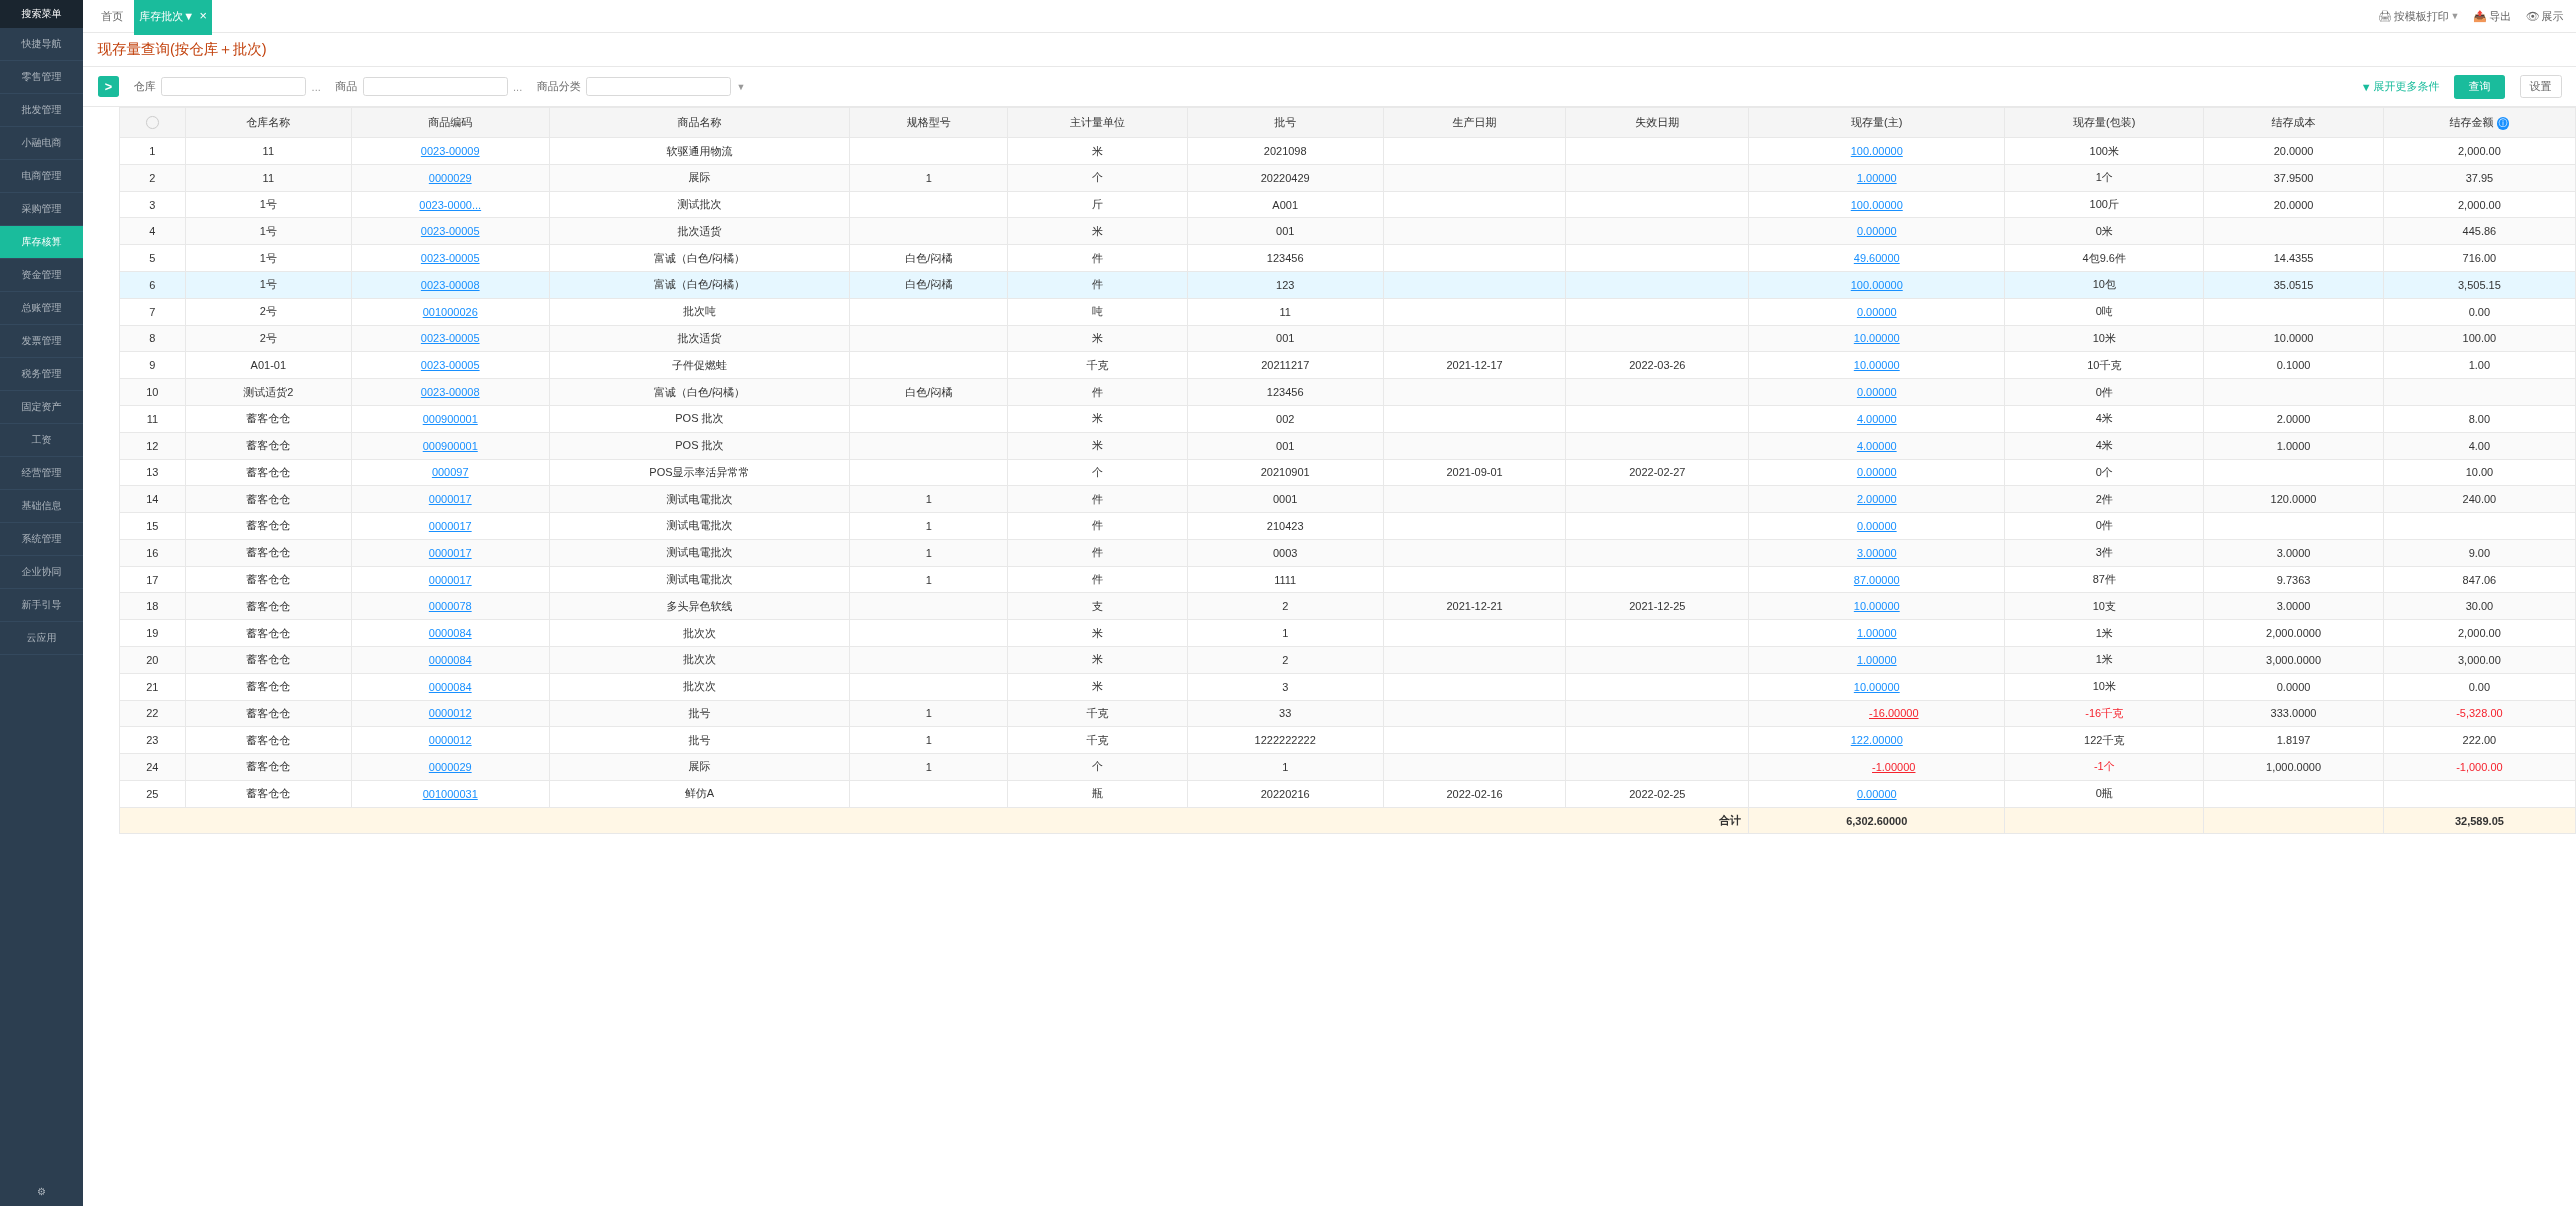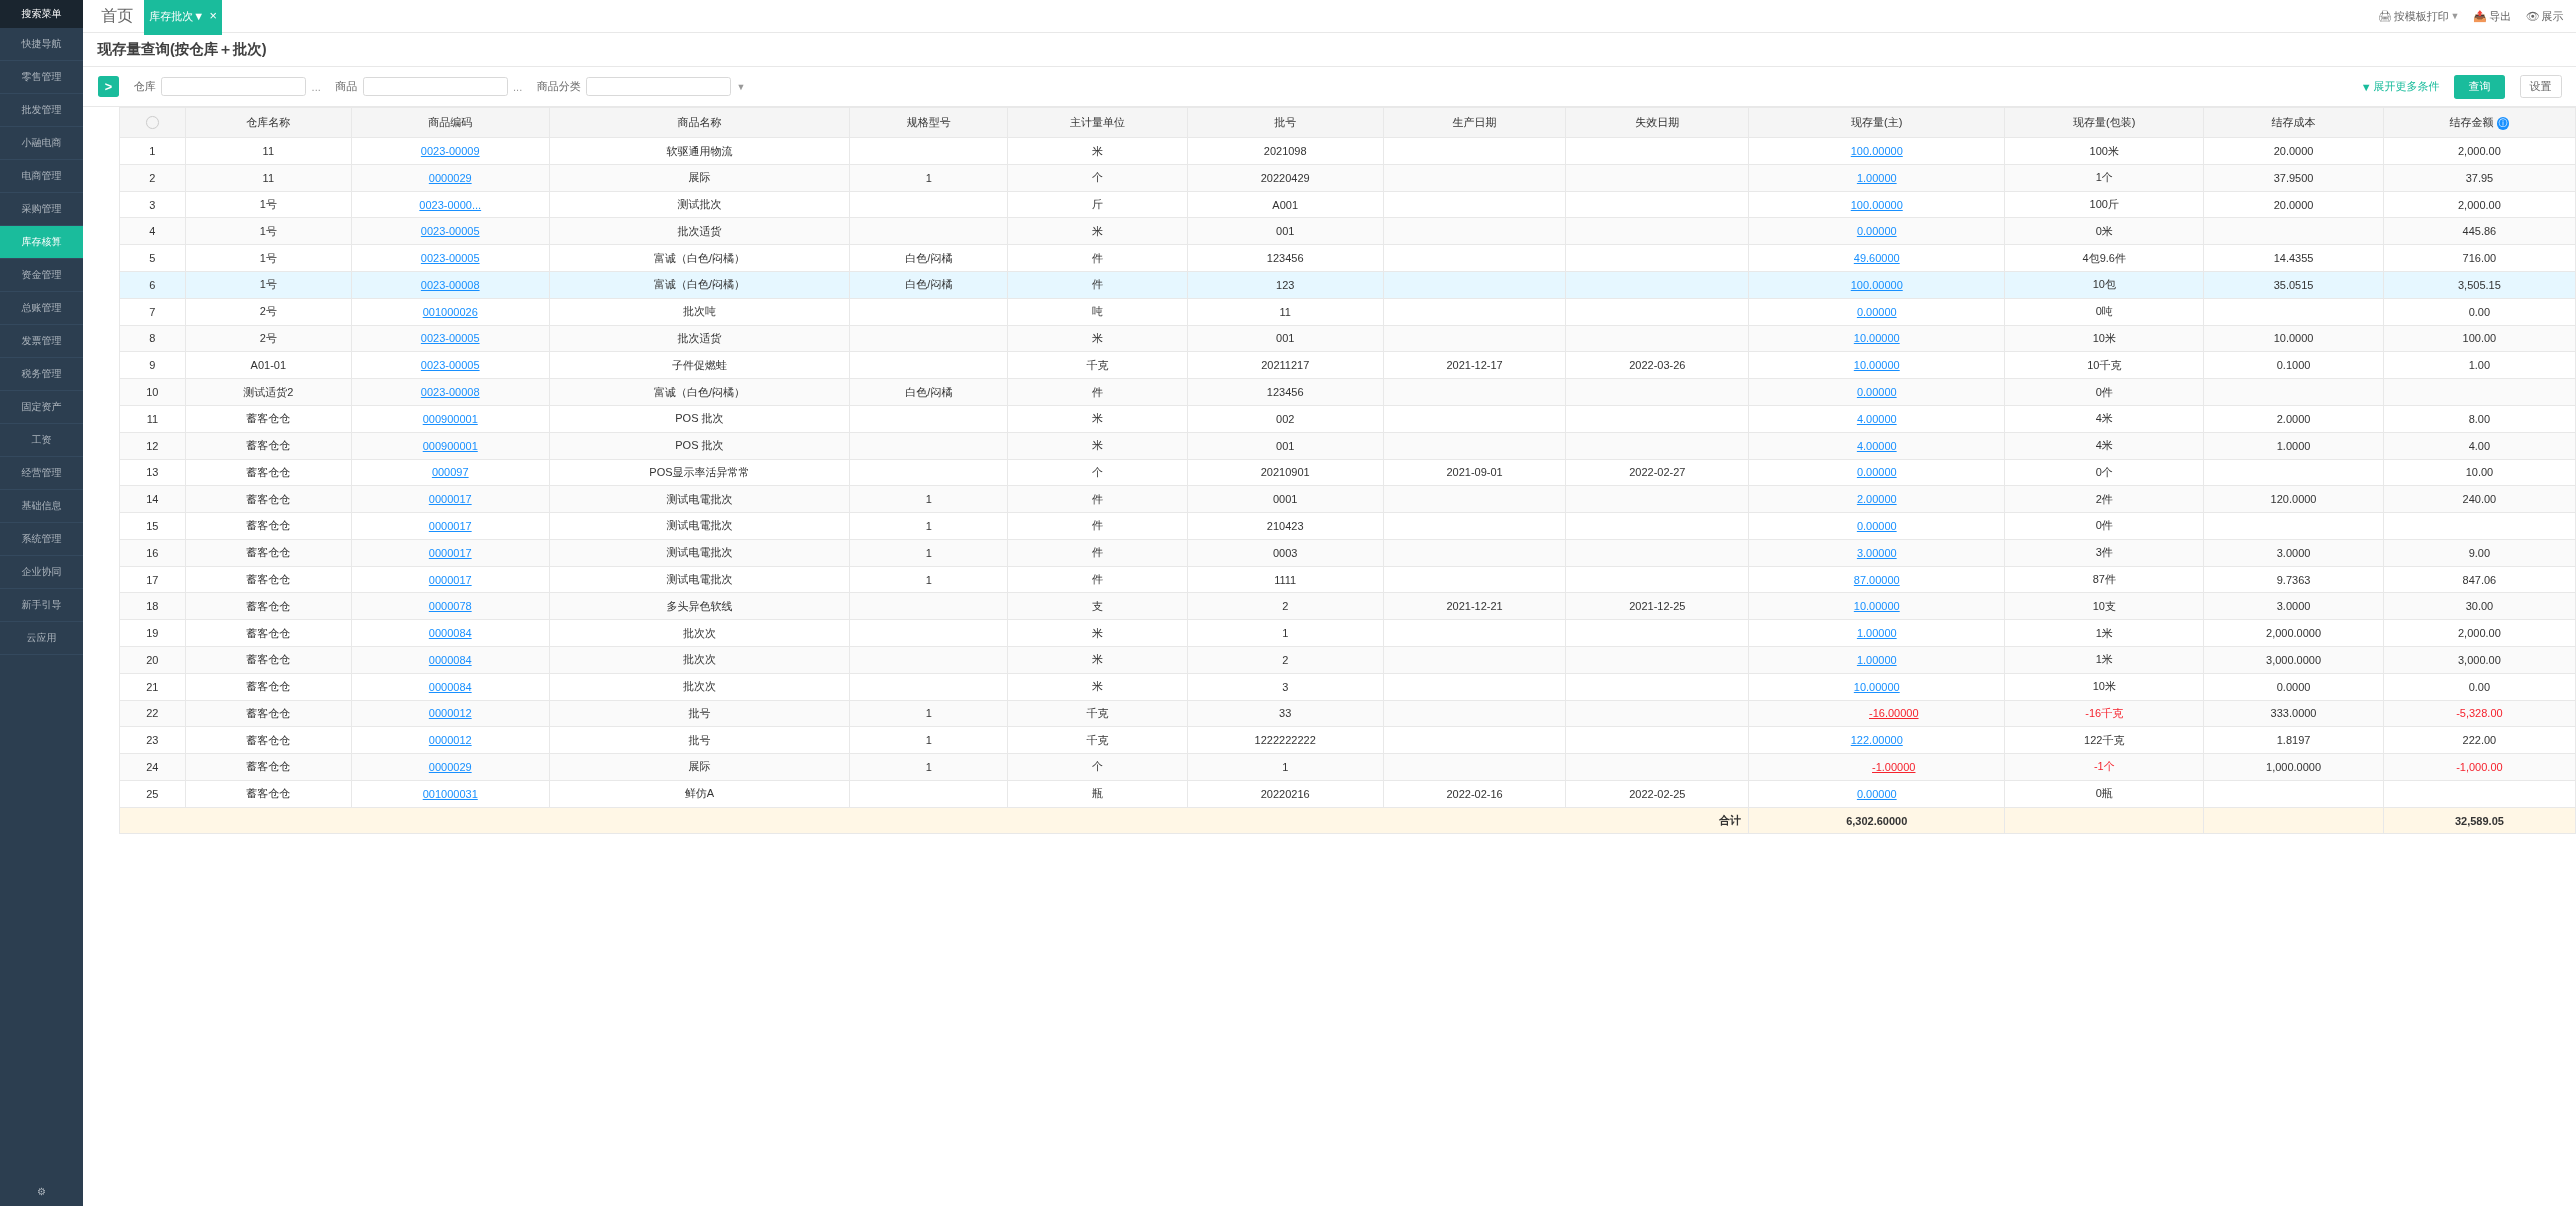--- a/index.html
+++ b/index.html
@@ -60,21 +60,21 @@
       border-bottom: 0.9px solid #e8e8e8;
       display: flex;
       align-items: center;
       height: 33px;
       padding: 0 7.2px;
       flex-shrink: 0;
     }
     .top-nav-home {
       color: #666;
       padding: 0 11px;
-      font-size: 16px;
+      font-size: 11px;
       cursor: pointer;
     }
     .top-nav-tab {
       display: flex;
       align-items: center;
       background: #1abc9c;
       color: #fff;
       padding: 0 5px;
       height: 37px;
       font-size: 11px;
@@ -108,22 +108,22 @@
       background: #fff;
       padding: 7.2px 14.5px;
       border-bottom: 0.9px solid #e8e8e8;
       display: flex;
       align-items: center;
       justify-content: space-between;
       flex-shrink: 0;
     }
     .page-title {
       font-size: 14.5px;
-      font-weight: bold;
-      color: #404040;
+      font-weight: normal;
+      color: #c2410c;
     }
     .btn-primary {
       background: #1abc9c;
       color: #fff;
       border: none;
       padding: 4.5px 14.5px;
       border-radius: 2.7px;
       cursor: pointer;
       font-size: 11px;
     }

